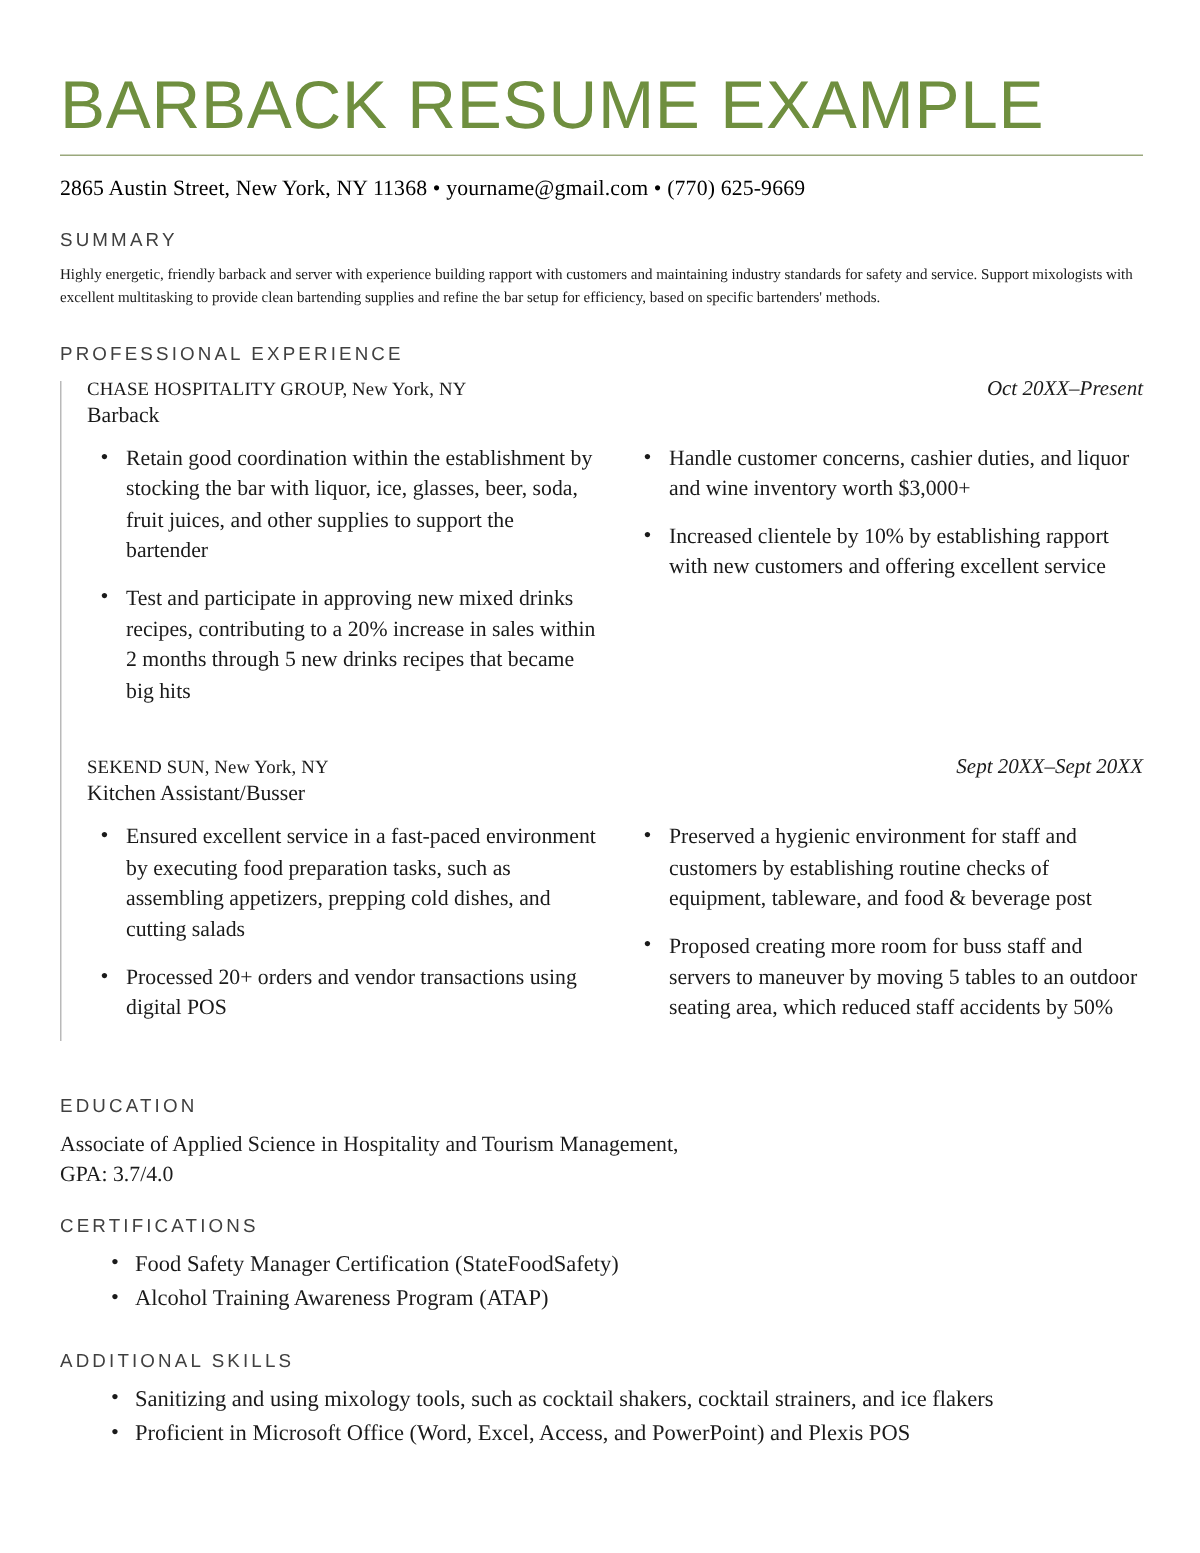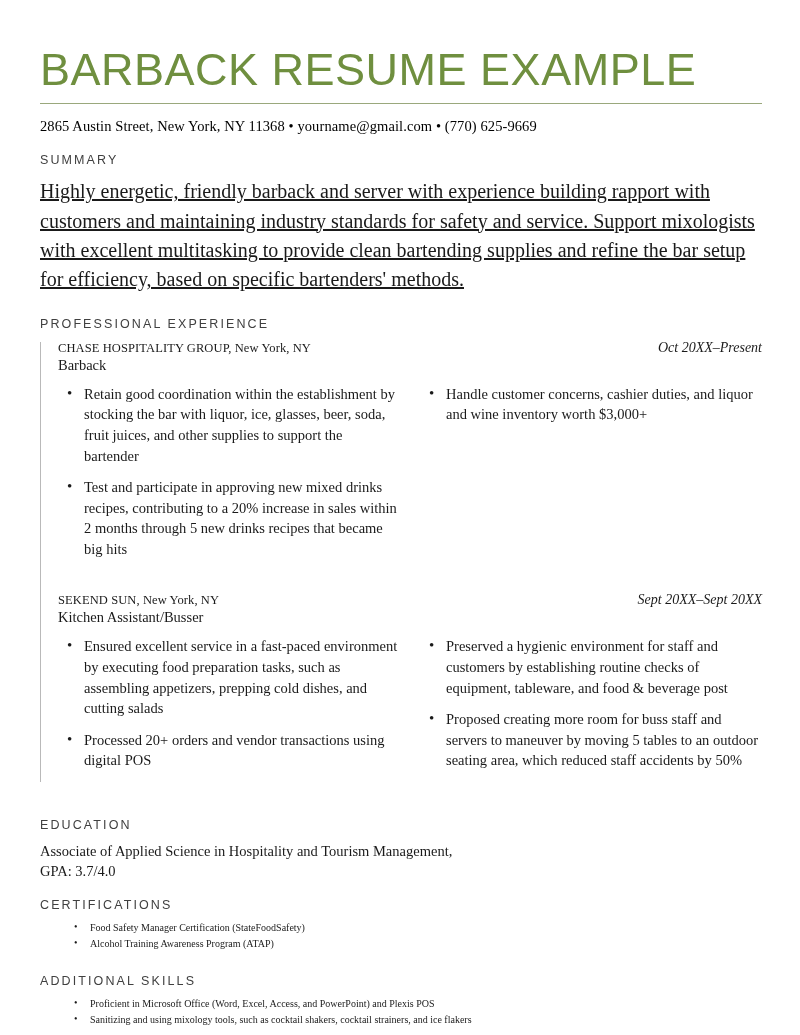--- a/index.html
+++ b/index.html
@@ -44,25 +44,24 @@
   }
   .section-heading {
     font-family: "Liberation Sans", sans-serif;
     font-size: 12.5px;
     letter-spacing: 2.1px;
     color: #404040;
     text-transform: uppercase;
     margin: 0 0 9px 0;
   }
   .summary-text {
-    font-size: 20px;
+    font-size: 10px;
     line-height: 1.47;
     margin: 10px 0 22px 0;
     max-width: 730px;
-    text-decoration: underline;
   }
   .exp-wrap {
     position: relative;
     padding-left: 18px;
   }
   .exp-rule {
     position: absolute;
     left: 0;
     top: 2px;
     bottom: 0;
@@ -146,21 +145,21 @@
   .edu-gpa {
     font-size: 14.5px;
     line-height: 1.42;
   }
   .tight-list {
     margin: 0;
     padding-left: 50px;
     list-style: none;
   }
   .tight-list li {
-    font-size: 10px;
+    font-size: 15px;
     line-height: 1.45;
     position: relative;
     margin-bottom: 1px;
   }
   .tight-list li::before {
     content: "\2022";
     position: absolute;
     left: -16px;
     top: -1px;
   }
@@ -197,20 +196,21 @@
         <div class="bullet-cols">
           <div class="bullet-col">
             <ul class="bullets">
               <li>Retain good coordination within the establishment by stocking the bar with liquor, ice, glasses, beer, soda, fruit juices, and other supplies to support the bartender</li>
               <li>Test and participate in approving new mixed drinks recipes, contributing to a 20% increase in sales within 2 months through 5 new drinks recipes that became big hits</li>
             </ul>
           </div>
           <div class="bullet-col">
             <ul class="bullets">
               <li>Handle customer concerns, cashier duties, and liquor and wine inventory worth $3,000+</li>
+              <li>Increased clientele by 10% by establishing rapport with new customers and offering excellent service</li>
             </ul>
           </div>
         </div>
       </div>
 
       <div class="job-gap"></div>
 
       <div class="job">
         <div class="job-header">
           <div class="job-company">SEKEND SUN, New York, NY</div>
@@ -252,18 +252,18 @@
       <li>Food Safety Manager Certification (StateFoodSafety)</li>
       <li>Alcohol Training Awareness Program (ATAP)</li>
     </ul>
   </div>
 
   <div class="block-gap-md"></div>
 
   <div>
     <div class="section-heading">ADDITIONAL SKILLS</div>
     <ul class="tight-list">
+      <li>Sanitizing and using mixology tools, such as cocktail shakers, cocktail strainers, and ice flakers</li>
       <li>Proficient in Microsoft Office (Word, Excel, Access, and PowerPoint) and Plexis POS</li>
-      <li>Sanitizing and using mixology tools, such as cocktail shakers, cocktail strainers, and ice flakers</li>
     </ul>
   </div>
 
 </div>
 
 </body></html>

